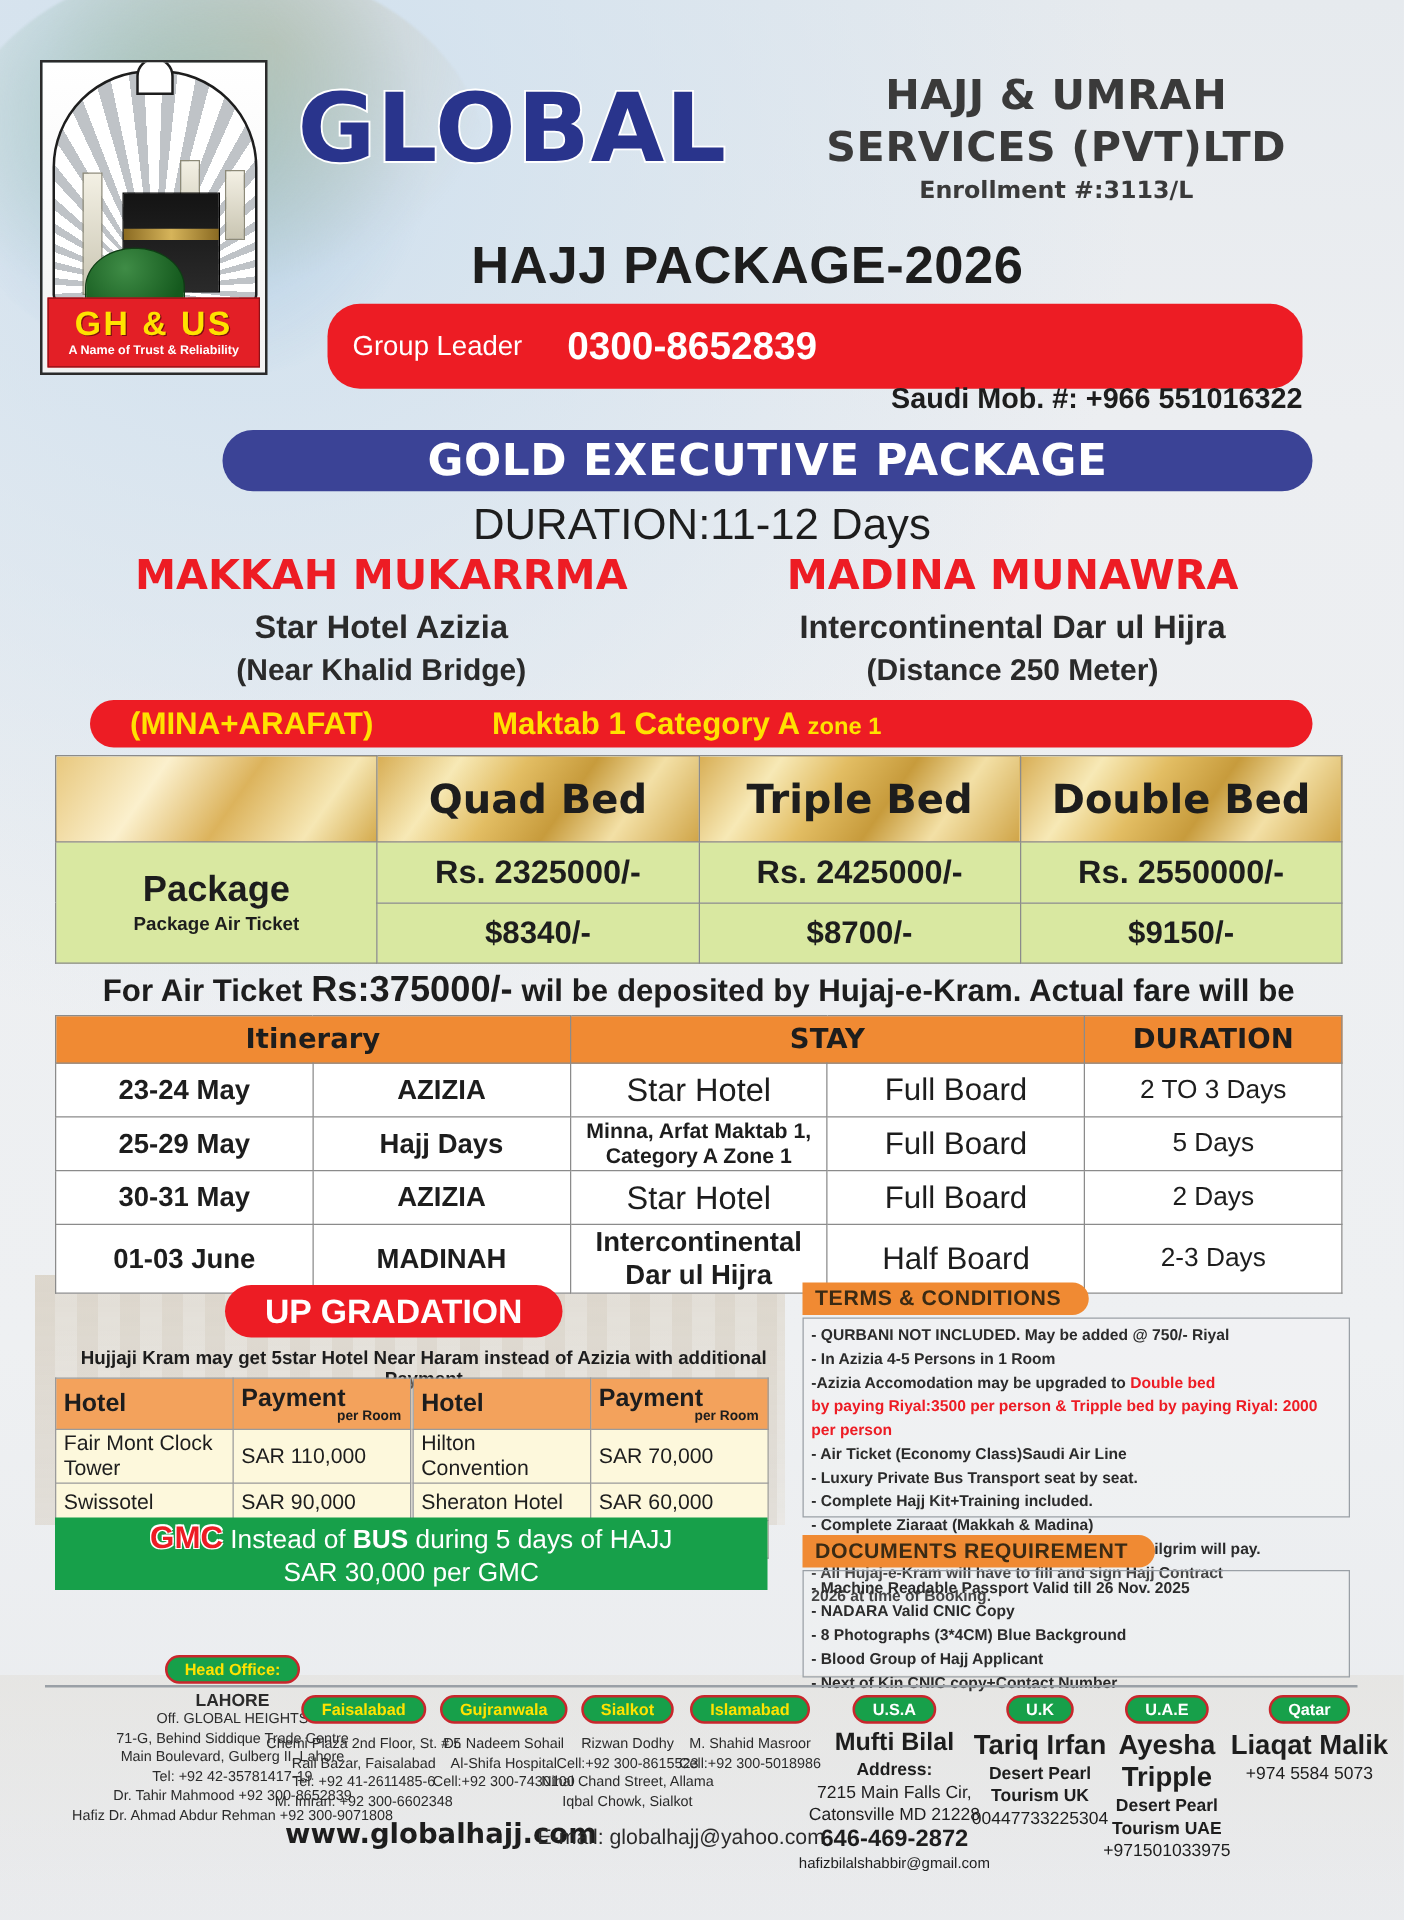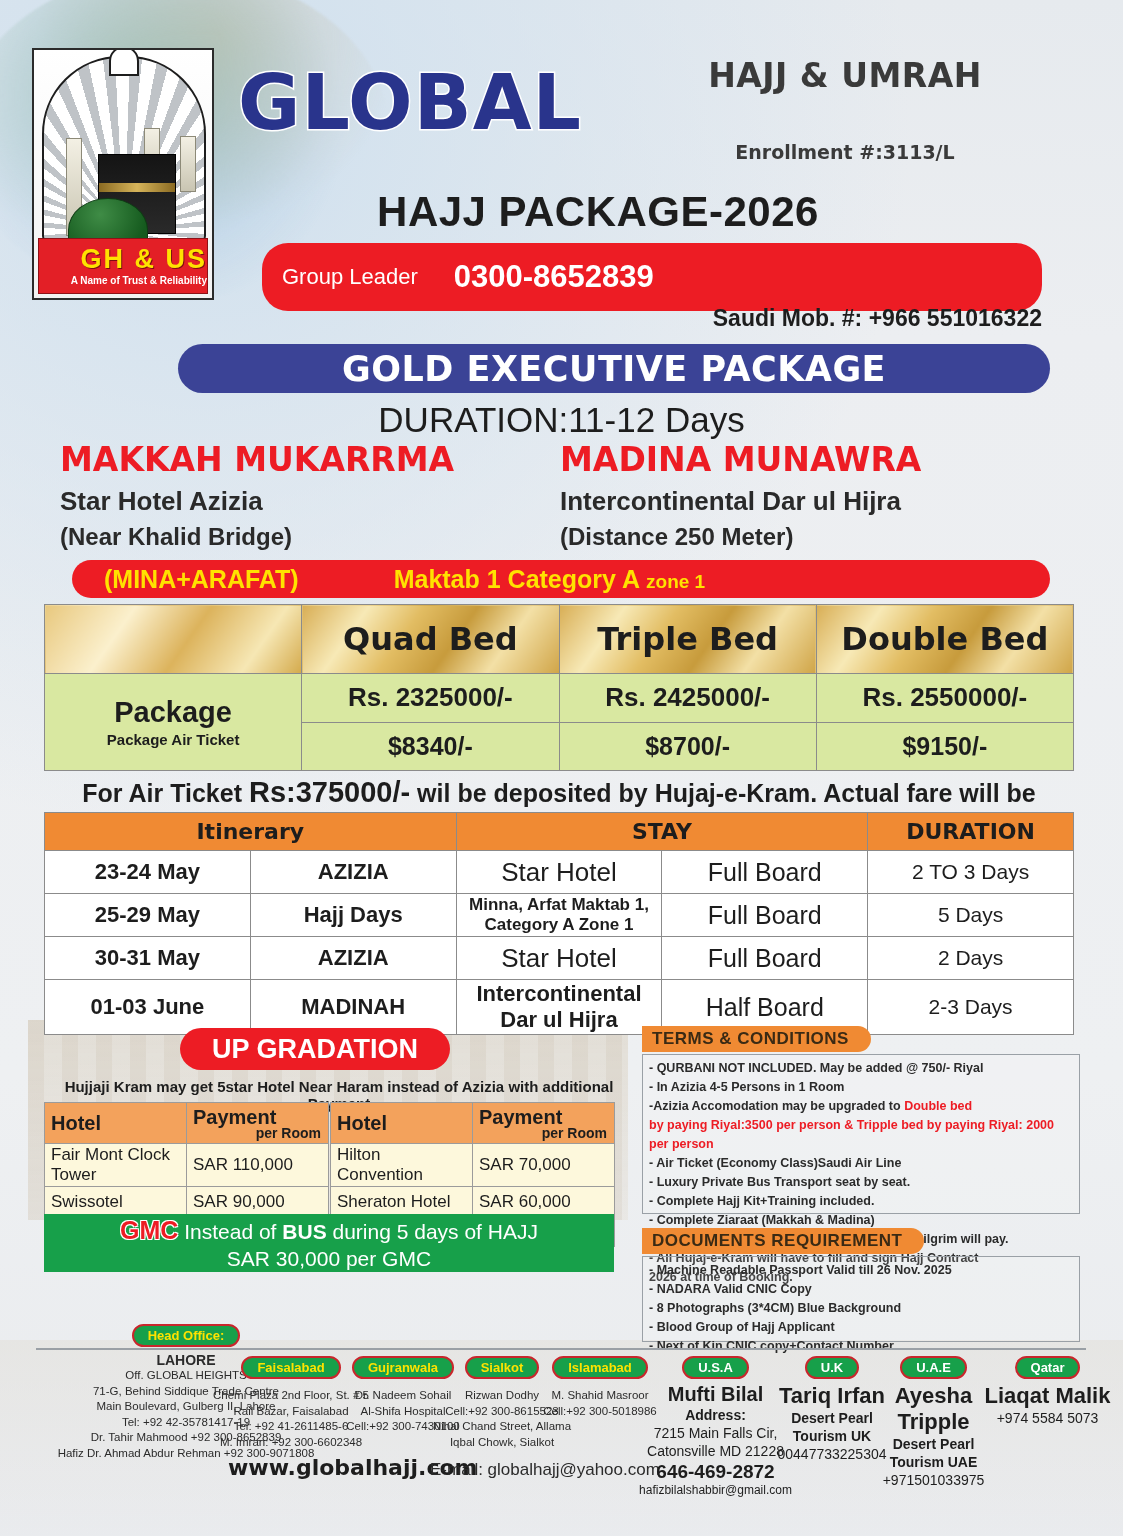--- a/index.html
+++ b/index.html
@@ -72,21 +72,21 @@
     background:radial-gradient(ellipse at 40% 25%, #3f8c46, #155a1e 70%);
     border-radius:50% 50% 8px 8px;border:1px solid #0e3d14;
   }
   .minaret{position:absolute;width:14px;background:linear-gradient(180deg,#f3f0e4,#c9c5b2);border:1px solid #8d8a78;}
   .m1{left:22px;top:80px;height:96px;}
   .m2{left:100px;top:70px;height:60px;}
   .m3{left:136px;top:78px;height:54px;}
   .logo-bar{
     position:absolute;left:4px;bottom:4px;width:168px;height:54px;
     background:#e31f26;border:1px solid #8d1117;
-    display:flex;flex-direction:column;align-items:flex-end;justify-content:center;
+    display:flex;flex-direction:column;align-items:center;justify-content:center;
   }
   .logo-bar .gh{
     color:#ffe200;font-weight:bold;font-size:27px;letter-spacing:2px;line-height:1;
     text-shadow:1px 1px 0 #7b0d10;
   }
   .logo-bar .tag{color:#ffffff;font-size:10px;font-weight:bold;margin-top:2px;}
 
   
   .brand{
     position:absolute;left:238px;top:58px;width:390px;
@@ -138,21 +138,21 @@
     color:#ffffff;font-size:35px;font-weight:bold;letter-spacing:.5px;
     font-family:"DejaVu Sans", sans-serif;
   }
 
   .duration{
     position:absolute;left:0;top:400px;width:1123px;text-align:center;
     font-size:35px;color:#1d1d1d;
   }
 
   
-  .city{position:absolute;top:440px;}
+  .city{position:absolute;top:440px;text-align:center;}
   .city.left{left:60px;width:490px;}
   .city.right{left:560px;width:500px;}
   .city-name{font-size:33px;font-weight:bold;color:#ed1c24;font-family:"DejaVu Sans", sans-serif;}
   .city-hotel{font-size:26px;font-weight:bold;color:#2a2a2a;margin-top:7px;}
   .city-note{font-size:24px;font-weight:bold;color:#2a2a2a;margin-top:6px;}
 
   
   .mina-bar{
     position:absolute;left:72px;top:560px;width:978px;height:38px;
     background:#ed1c24;border-radius:19px;display:flex;align-items:center;
@@ -220,21 +220,21 @@
     font-size:15px;font-weight:bold;color:#1d1d1d;
   }
   .hot-tbl{position:absolute;top:1102px;border-collapse:collapse;table-layout:fixed;}
   .hot-tbl.a{left:44px;width:285px;}
   .hot-tbl.b{left:330px;width:285px;}
   .hot-tbl th{
     background:#f3a25c;border:1px solid #9b9b9b;height:38px;text-align:left;padding-left:6px;
     color:#1d1d1d;
   }
   .hot-tbl th .h1{font-size:20px;font-weight:bold;}
-  .hot-tbl th .h2{font-size:14px;font-weight:bold;display:block;text-align:right;padding-right:6px;margin-top:-4px;}
+  .hot-tbl th .h2{font-size:11px;font-weight:bold;display:block;text-align:right;padding-right:6px;margin-top:-4px;}
   .hot-tbl td{
     background:#fdf8dc;border:1px solid #9b9b9b;height:27px;font-size:17px;color:#1d1d1d;padding-left:6px;
   }
   .hot-tbl td.pay{width:110px;}
 
   .gmc{
     position:absolute;left:44px;top:1214px;width:570px;height:58px;
     background:#17a04a;display:flex;flex-direction:column;align-items:center;justify-content:center;
   }
   .gmc-l1{font-size:21px;color:#ffffff;}
@@ -303,20 +303,21 @@
       <div class="dome"></div>
     </div>
     <div class="logo-bar">
       <div class="gh">GH &amp; US</div>
       <div class="tag">A Name of Trust &amp; Reliability</div>
     </div>
   </div>
 
   <div class="brand">GLOBAL</div>
   <div class="co-line1">HAJJ &amp; UMRAH</div>
+  <div class="co-line2">SERVICES (PVT)LTD</div>
   <div class="enroll">Enrollment #:3113/L</div>
   <div class="pkg-title">HAJJ PACKAGE-2026</div>
 
   <div class="leader-pill">
     <div class="leader-label">Group Leader</div>
     <div class="leader-phone">0300-8652839</div>
   </div>
   <div class="saudi-mob">Saudi Mob. #: +966 551016322</div>
 
   <div class="gold-banner">

